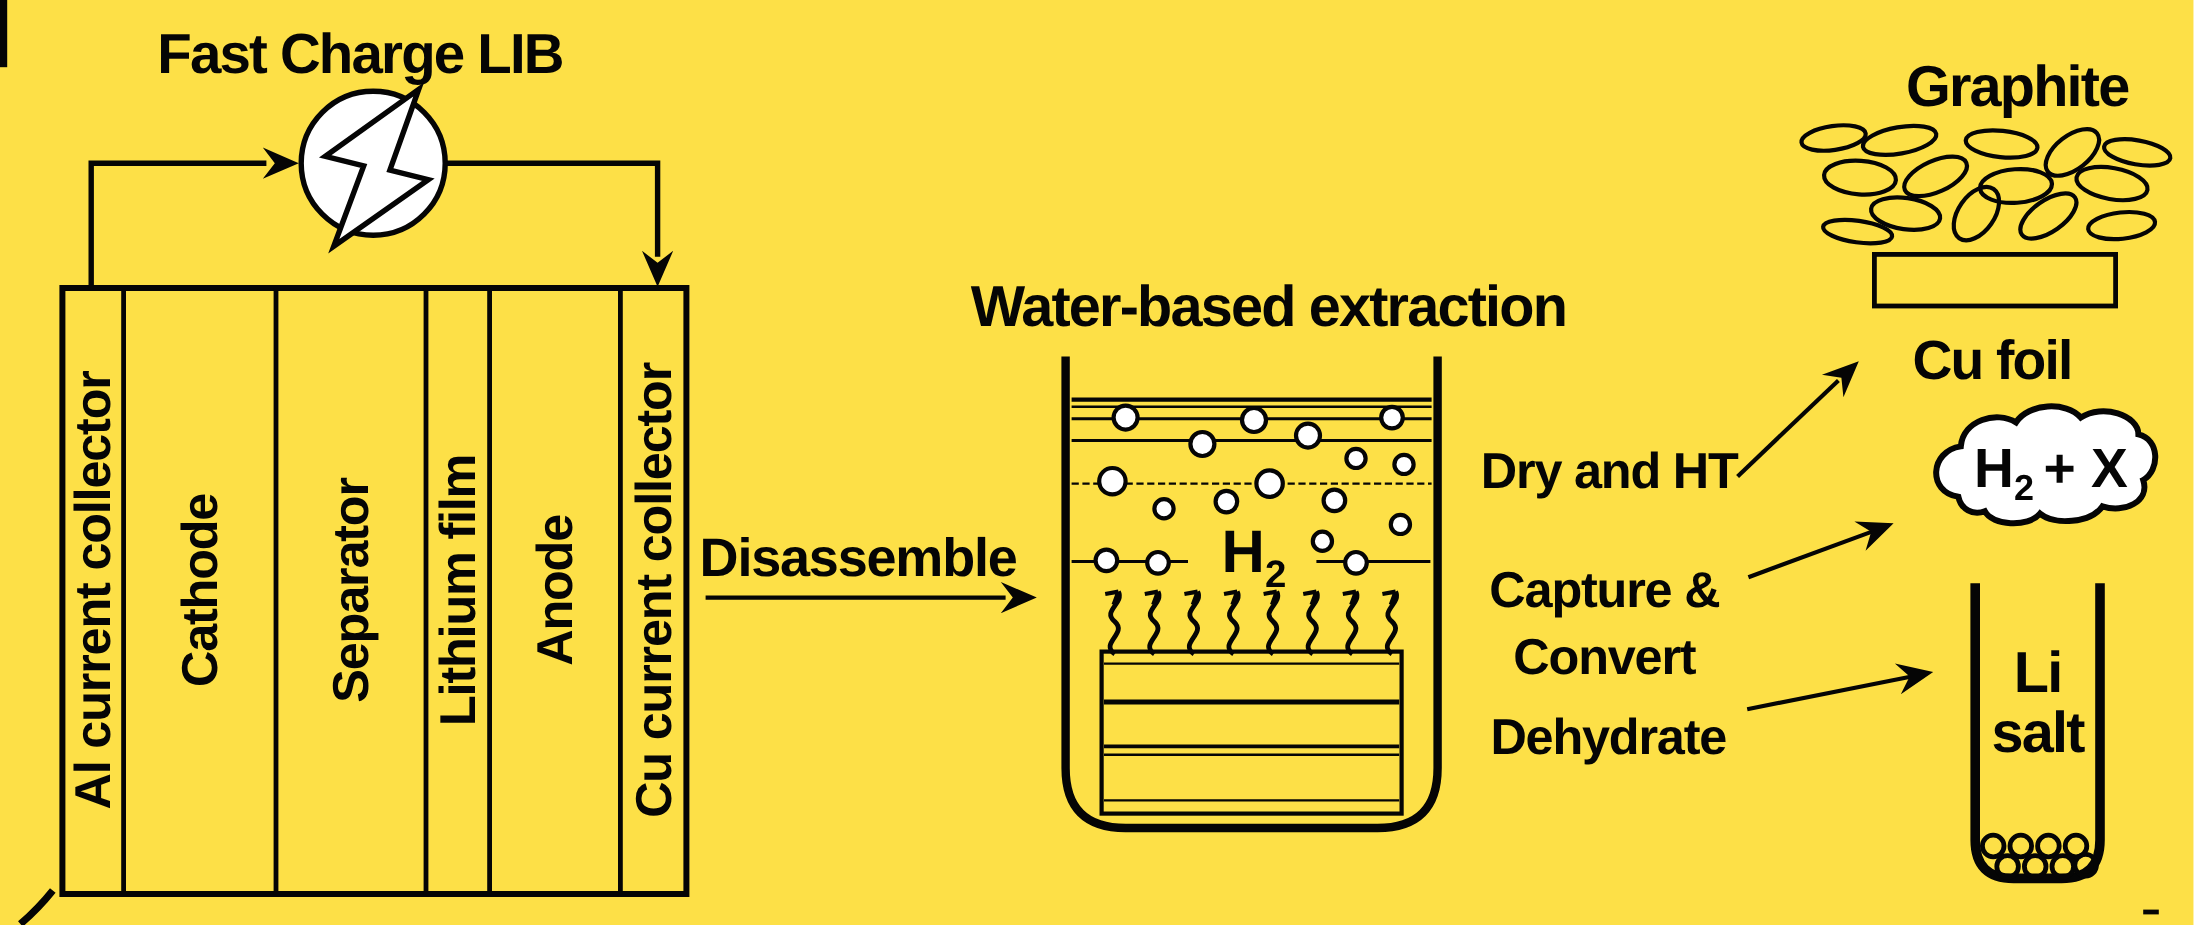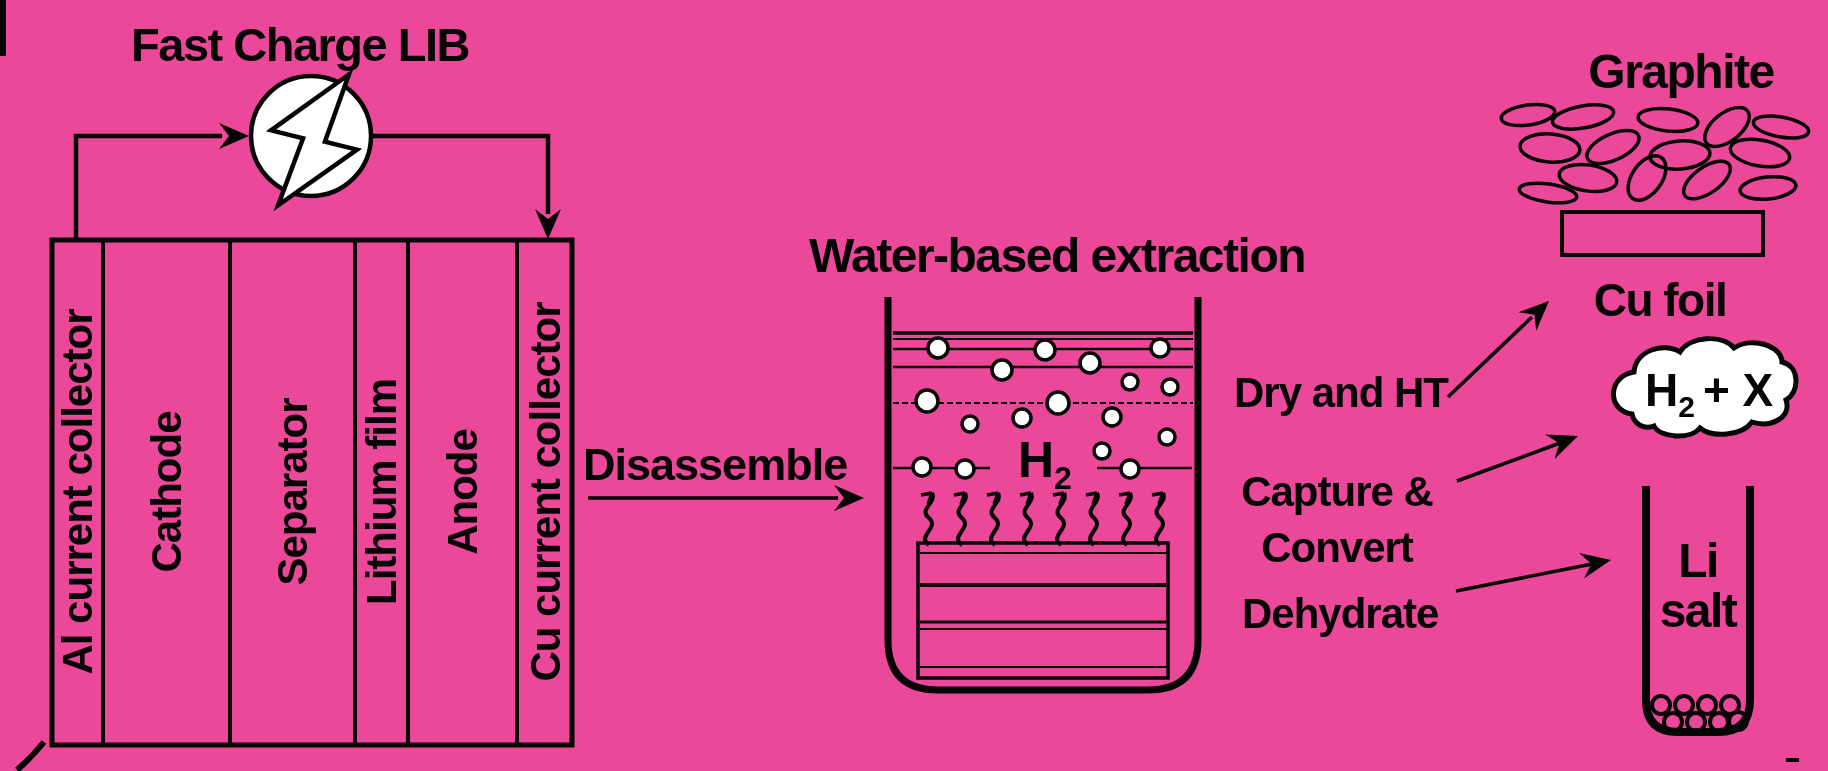--- a/index.html
+++ b/index.html
@@ -1,17 +1,17 @@
 <!DOCTYPE html>
 <html><head>
 <meta charset="utf-8">
 <title>Fast Charge LIB Recycling Diagram</title>
 <style>
   html,body{margin:0;padding:0;background:#ffffff;}
-  .stage{position:relative;width:1828px;height:771px;background:#ec4899;overflow:hidden;}
+  .stage{position:relative;width:1828px;height:771px;background:#fde047;overflow:hidden;}
   svg{display:block;}
   text{font-family:"Liberation Sans","DejaVu Sans",sans-serif;fill:#050505;}
   .ttl{font-size:47px;font-weight:bold;letter-spacing:-1.5px;}
   .big{font-size:48px;font-weight:bold;letter-spacing:-1.5px;}
   .lay{font-size:42px;font-weight:bold;letter-spacing:-1px;}
   .lbl{font-size:42px;font-weight:bold;letter-spacing:-1px;}
   .gas{font-size:50px;font-weight:bold;}
   .gas-sub{font-size:32px;font-weight:bold;}
   .cloudtxt{font-size:46px;font-weight:bold;}
   .cloudsub{font-size:30px;font-weight:bold;}

